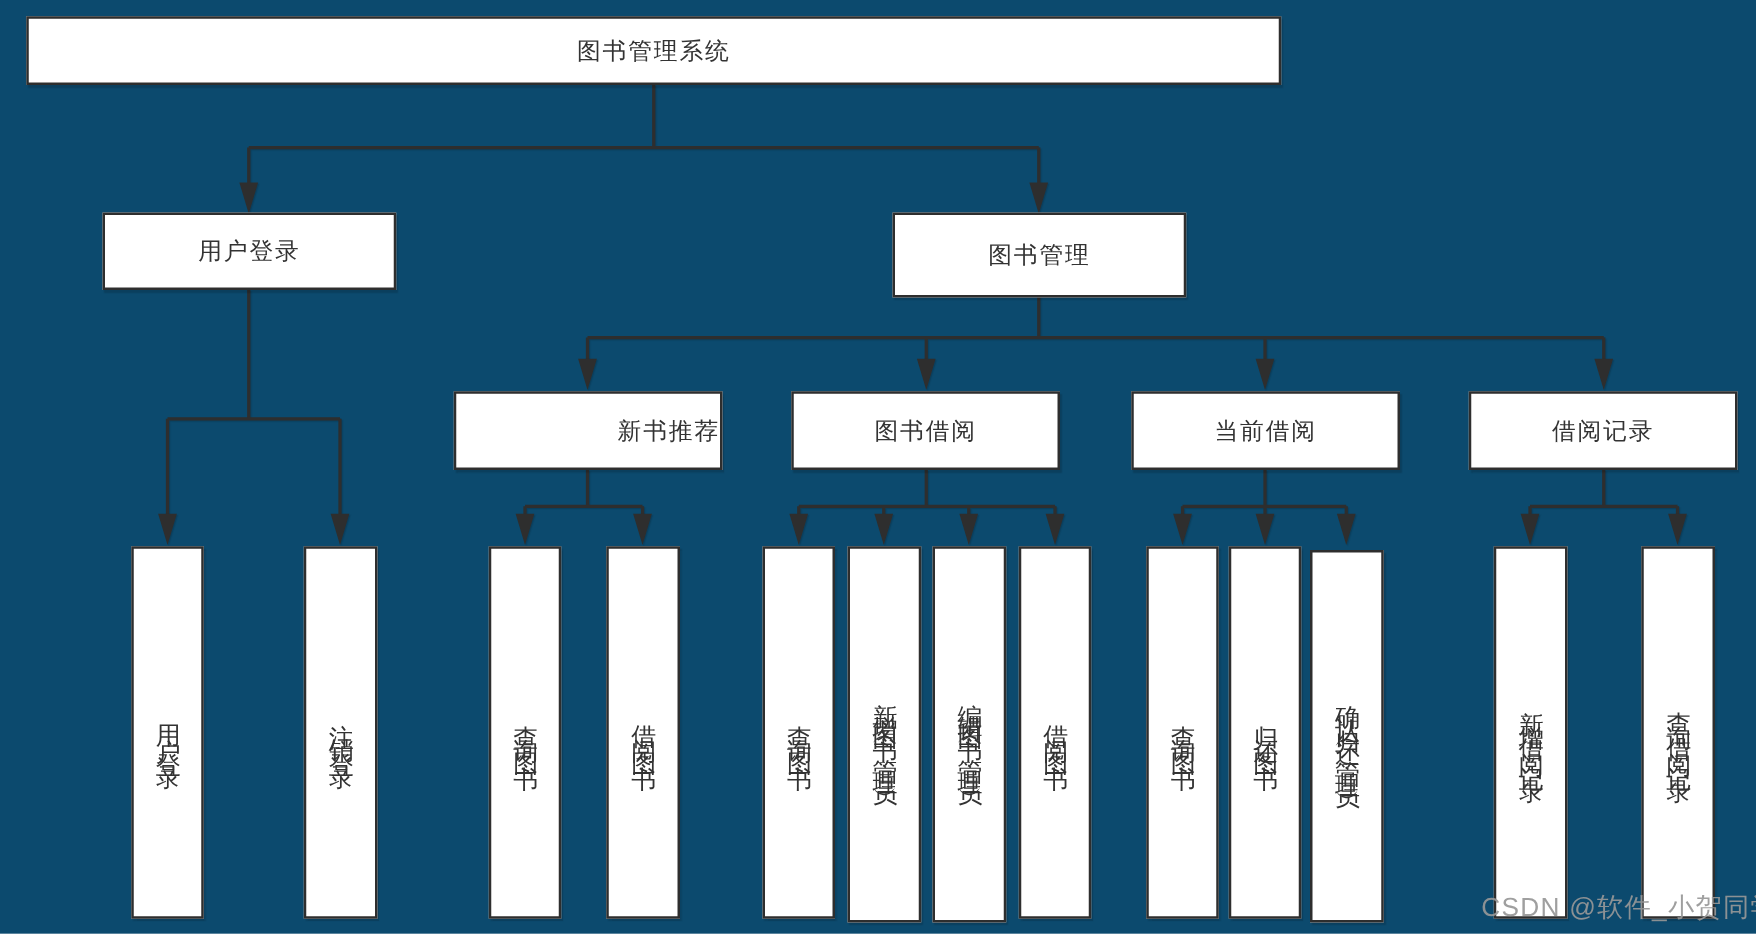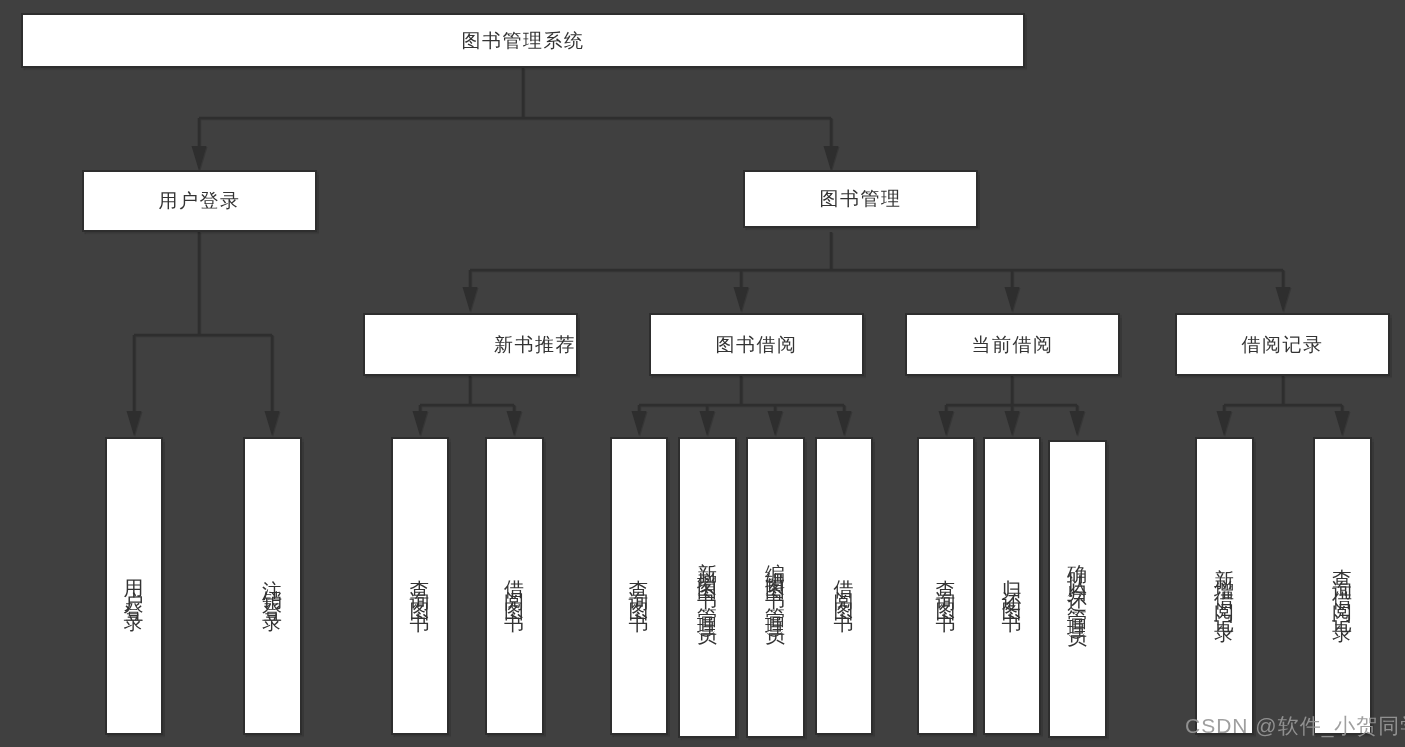--- a/index.html
+++ b/index.html
@@ -3,21 +3,21 @@
 <meta charset="utf-8">
 <title>图书管理系统</title>
 <style>
   html, body { margin: 0; padding: 0; }
   body {
     width: 1405px; height: 747px;
     background: #ffffff;
     font-family: "Liberation Sans", "DejaVu Sans", sans-serif;
     overflow: hidden;
   }
-  .stage { position: relative; width: 1405px; height: 747px; background: #404040; }
+  .stage { position: relative; width: 1405px; height: 747px; background: #0c4a6e; }
   svg.wires { position: absolute; left: 0; top: 0; z-index: 1; }
   svg.wires path {
     stroke: #2e2e2e; stroke-width: 2.6; fill: none;
   }
   svg.wires polygon { fill: #2e2e2e; }
   svg.wires { filter: drop-shadow(1px 1.5px 0.5px rgba(0,0,0,0.15)); }
 
   .box {
     position: absolute;
     background: #ffffff;
@@ -88,28 +88,28 @@
     </g>
   </svg>
 
   <div class="box" style="left:21px; top:13px; width:1004px; height:55px;">
     <span class="hlabel">图书管理系统</span>
   </div>
 
   <div class="box" style="left:82px; top:170px; width:235px; height:62px;">
     <span class="hlabel">用户登录</span>
   </div>
-  <div class="box" style="left:714px; top:170px; width:235px; height:58px;margin-left:29px;">
+  <div class="box" style="left:714px; top:170px; width:235px; height:68px;">
     <span class="hlabel">图书管理</span>
   </div>
 
   <div class="box" style="left:363px; top:313px; width:215px; height:63px;justify-content:flex-end;">
     <span class="hlabel">新书推荐</span>
   </div>
-  <div class="box" style="left:633px; top:313px; width:215px; height:63px;margin-left:16px;">
+  <div class="box" style="left:633px; top:313px; width:215px; height:63px;">
     <span class="hlabel">图书借阅</span>
   </div>
   <div class="box" style="left:1175px; top:313px; width:215px; height:63px;">
     <span class="hlabel">借阅记录</span>
   </div>
   <div class="box" style="left:905px; top:313px; width:215px; height:63px;">
     <span class="hlabel">当前借阅</span>
   </div>
 
   <div class="box" style="left:105px; top:437px; width:58px; height:298px;">

